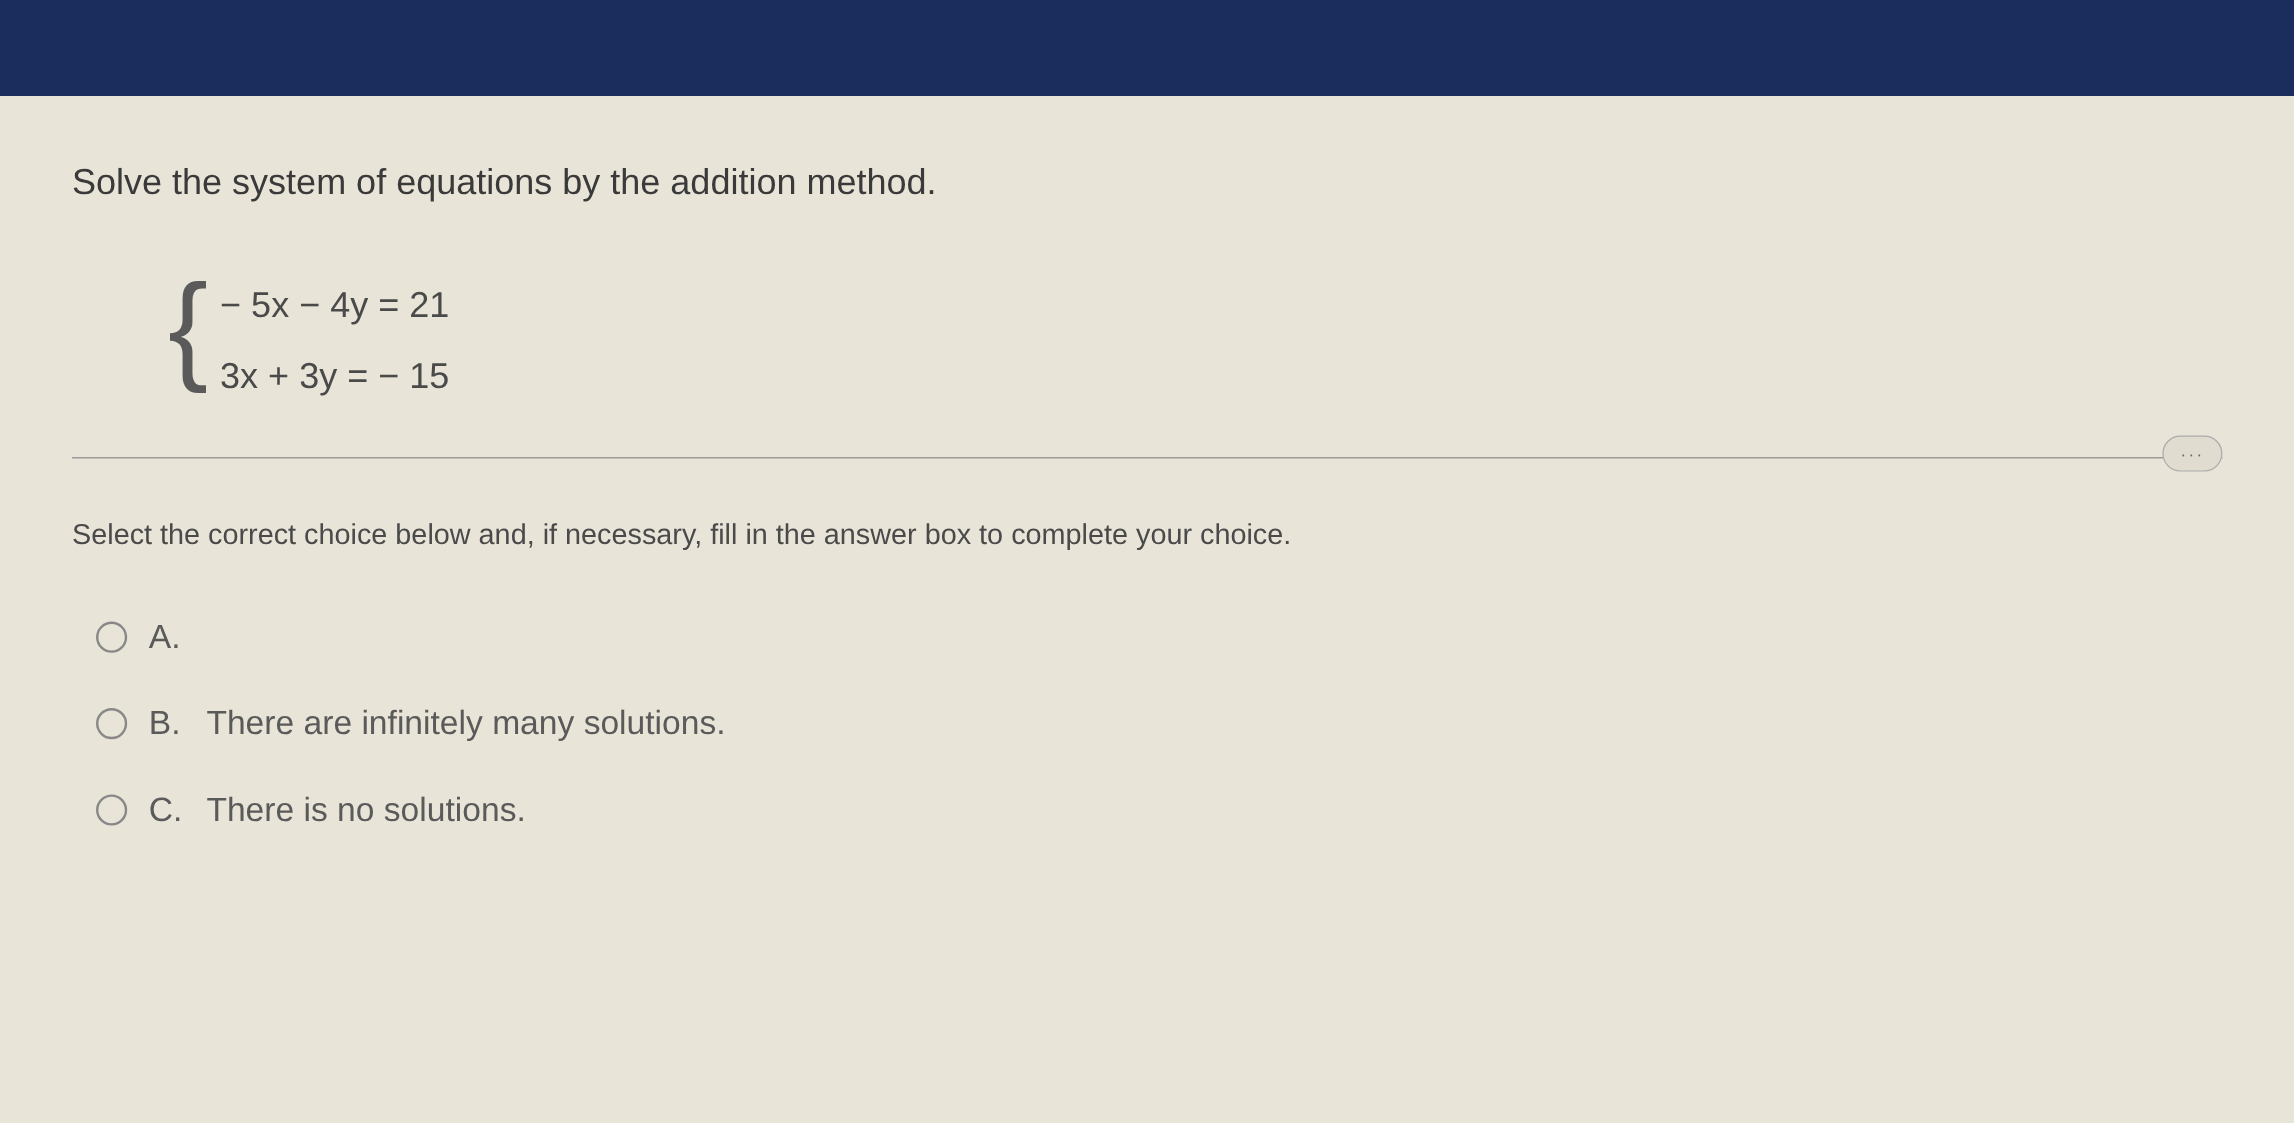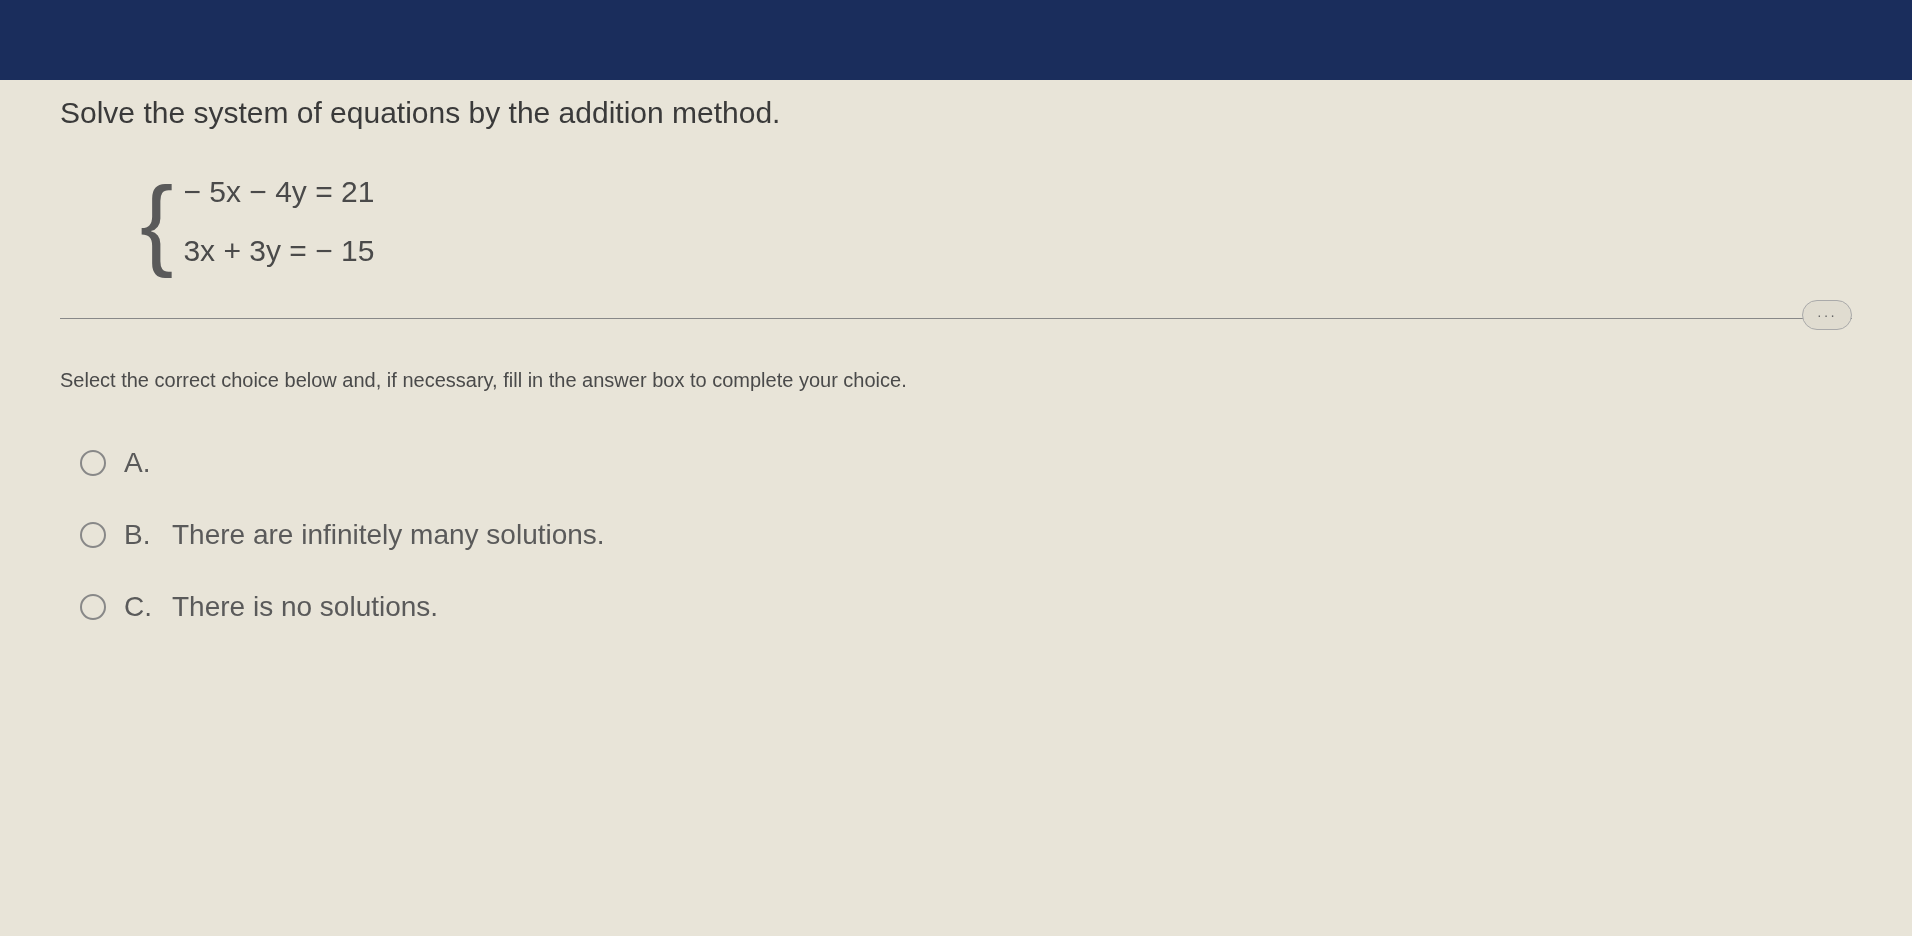--- a/index.html
+++ b/index.html
@@ -13,21 +13,21 @@
       width: 1912px;
       height: 936px;
       position: relative;
     }
     .top-bar {
       width: 100%;
       height: 80px;
       background: #1a2d5c;
     }
     .content-area {
-      padding: 16px 60px;
+      padding: 56px 60px;
       background: #e8e4d8;
       color: #4a4a4a;
     }
     .question-text {
       font-size: 30px;
       color: #3a3a3a;
       margin-bottom: 45px;
     }
     .equation-system {
       display: flex;
@@ -39,20 +39,21 @@
       font-size: 100px;
       color: #5a5a5a;
       line-height: 0.8;
       margin-right: 10px;
       font-weight: 300;
     }
     .equations {
       display: flex;
       flex-direction: column;
       gap: 25px;
+      margin-top: 23px;
     }
     .equation {
       font-size: 30px;
       color: #4a4a4a;
     }
     .divider-row {
       position: relative;
       margin: 40px 0 50px 0;
     }
     .divider {
@@ -67,21 +68,21 @@
       background: #e0dcd0;
       border: 1px solid #aaa;
       border-radius: 18px;
       padding: 6px 14px;
       font-size: 14px;
       color: #666;
       letter-spacing: 2px;
       cursor: pointer;
     }
     .instruction-text {
-      font-size: 20px;
+      font-size: 24px;
       color: #4a4a4a;
       margin-bottom: 55px;
     }
     .choices {
       display: flex;
       flex-direction: column;
       gap: 40px;
       margin-left: 20px;
     }
     .choice {

